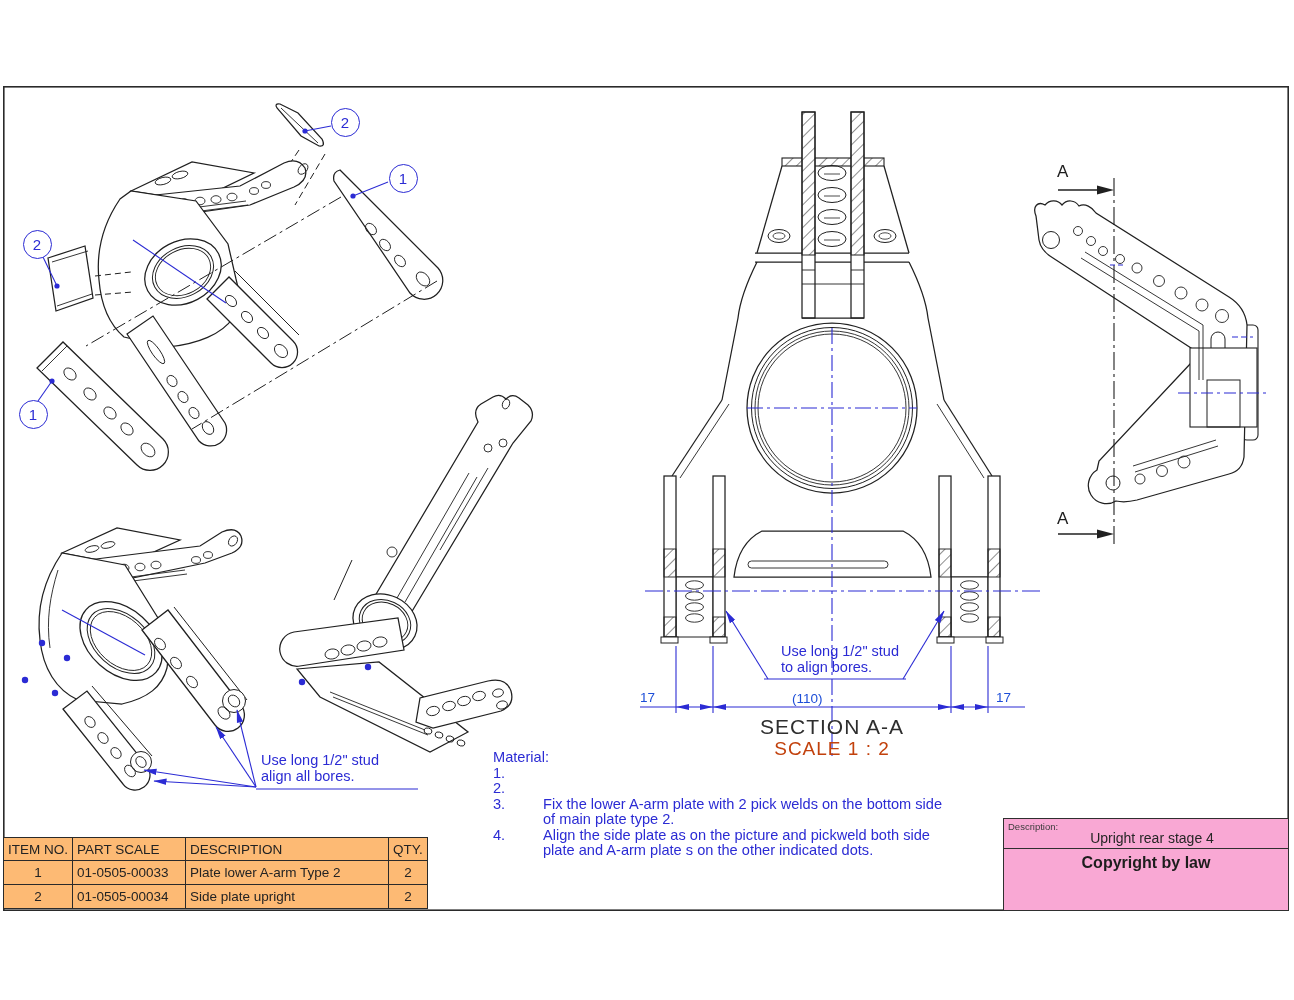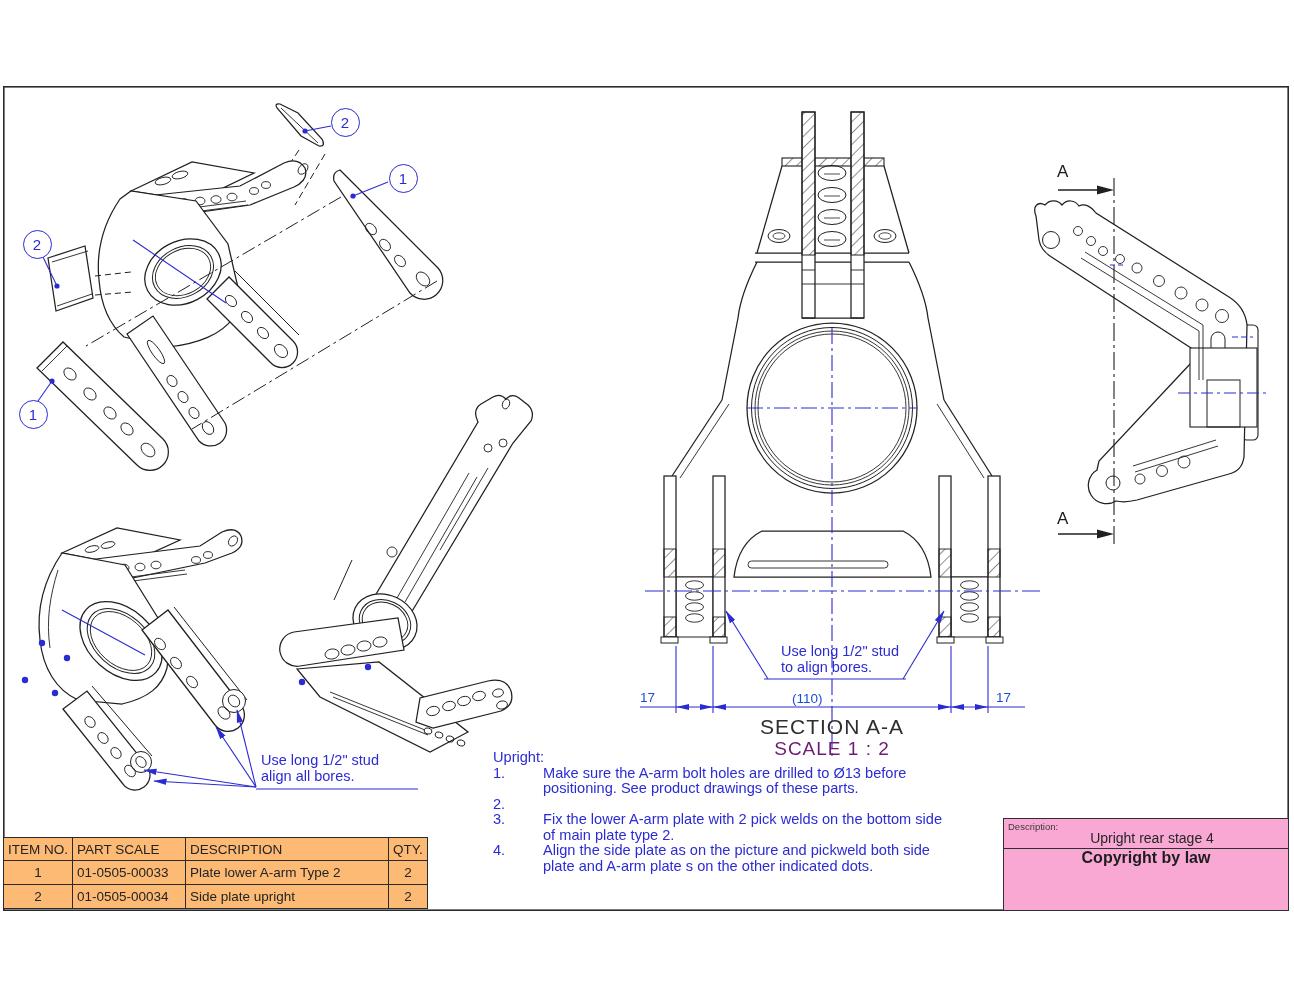--- a/index.html
+++ b/index.html
@@ -7,42 +7,42 @@
         font-family:"Liberation Sans",sans-serif;}
   .abs{position:absolute;}
   svg{display:block;}
   .pre{white-space:pre-line;}
   
   .balloon{width:29px;height:29px;border:1.6px solid #2b2bd4;border-radius:50%;
            color:#2b2bd4;font-size:15px;display:flex;align-items:center;justify-content:center;
            background:#fff;box-sizing:border-box;}
   
   .sec-title{font-size:21px;letter-spacing:1px;color:#2e2e2e;text-align:center;width:220px;}
-  .sec-scale{font-size:19px;letter-spacing:1px;color:#701a75;text-align:center;width:220px;}
+  .sec-scale{font-size:19px;letter-spacing:1px;color:#c2410c;text-align:center;width:220px;}
   .dim{font-size:13.5px;color:#1d4ed8;text-align:left;}
   .note{font-size:14.5px;line-height:16px;color:#2b2bd4;}
   .alabel{font-size:17px;color:#1c1c1c;font-weight:500;}
   
   #remarks{left:493px;top:750px;width:500px;color:#2b2bd4;font-size:14.6px;line-height:15.5px;}
   .r-item{display:flex;}
   .r-num{width:50px;flex:none;}
   
   #parts-table{left:3px;top:837px;border-collapse:collapse;table-layout:fixed;
                font-size:13.5px;color:#232323;background:#fdba74;}
   #parts-table td,#parts-table th{border:1.4px solid #2a2a2a;padding:0 4px;font-weight:normal;
                overflow:hidden;white-space:nowrap;}
   #parts-table th{text-align:left;height:22px;}
   #parts-table td{height:23px;}
   .c-center{text-align:center;}
   
   #title-block{left:1003px;top:818px;width:286px;height:93px;border:1.5px solid #2f2f2f;
                box-sizing:border-box;background:#f9a8d4;color:#262626;}
   .tb-row1{height:30px;border-bottom:1.4px solid #2f2f2f;position:relative;box-sizing:border-box;}
   .tb-row2{height:32px;border-bottom:1.4px solid #2f2f2f;position:relative;display:flex;box-sizing:border-box;}
-  .tb-row3{height:28px;position:relative;display:flex;align-items:flex-start;justify-content:center;}
+  .tb-row3{height:28px;position:relative;display:flex;align-items:center;justify-content:center;}
   .tb-label{font-size:9.5px;color:#3c3c3c;position:absolute;left:4px;top:2px;}
   .tb-val{font-size:14px;text-align:center;position:absolute;left:12px;right:0;top:11px;}
   .tb-cell{position:relative;height:100%;box-sizing:border-box;}
   .tb-cell-l{width:144px;border-right:1.4px solid #2f2f2f;}
   .tb-cell-r{flex:1;}
   .tb-copy{font-size:16px;font-weight:bold;color:#1d1d1d;}
 </style>
 </head>
 <body>
 
@@ -401,25 +401,23 @@
   <div class="abs sec-title" style="left:722px;top:715px">SECTION A-A</div>
   <div class="abs sec-scale" style="left:722px;top:738px">SCALE 1 : 2</div>
 
   <div class="abs alabel" style="left:1057px;top:162px">A</div>
   <div class="abs alabel" style="left:1057px;top:509px">A</div>
 
   <div class="abs note pre" style="left:261px;top:752px">Use long 1/2" stud
 align all bores.</div>
 
   <div class="abs" id="remarks">
-    <div>Upright:</div>
+    <div>Material:</div>
     <div class="r-item">
       <span class="r-num">1.</span>
-      <span class="pre">Make sure the A-arm bolt holes are drilled to Ø13 before
-positioning. See product drawings of these parts.</span>
     </div>
     <div class="r-item">
       <span class="r-num">2.</span>
     </div>
     <div class="r-item">
       <span class="r-num">3.</span>
       <span class="pre">Fix the lower A-arm plate with 2 pick welds on the bottom side
 of main plate type 2.</span>
     </div>
     <div class="r-item">

